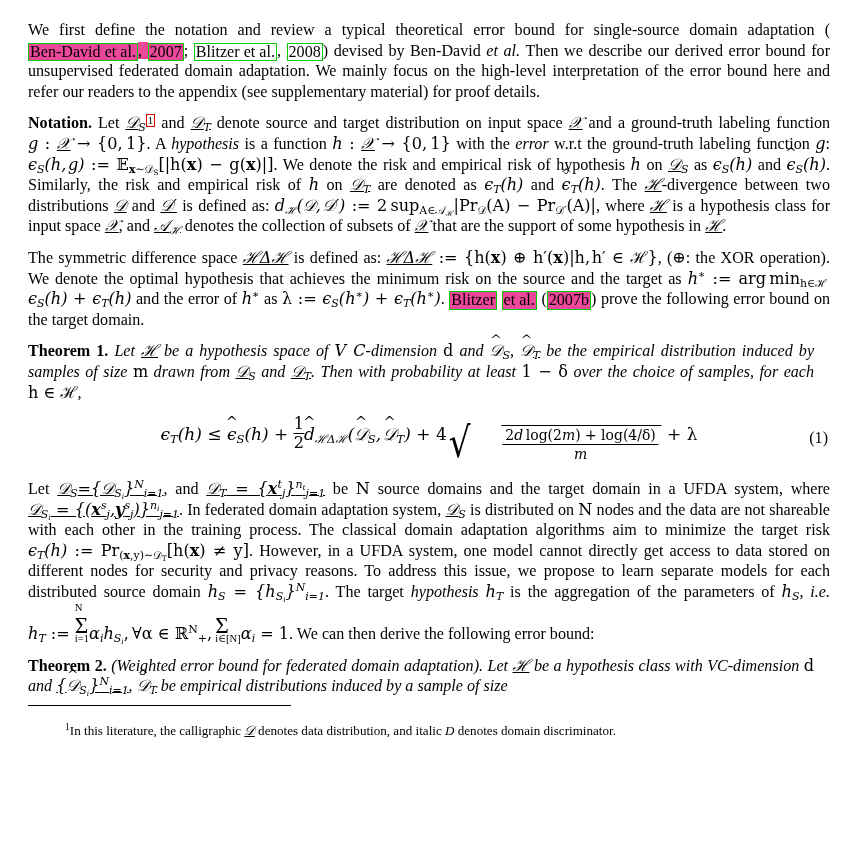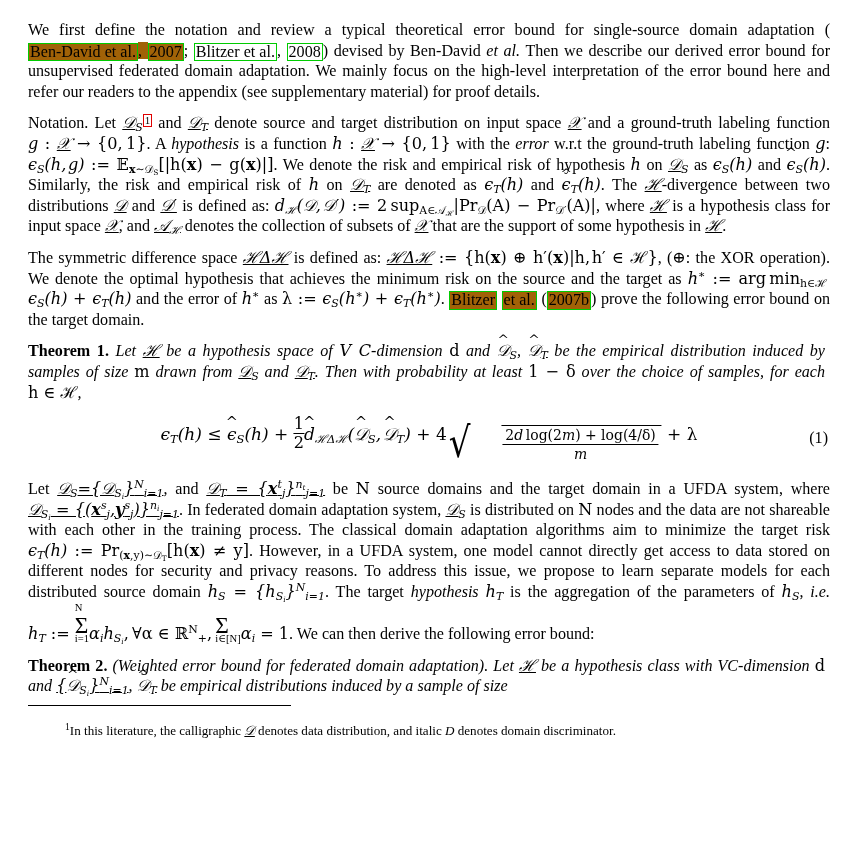--- a/index.html
+++ b/index.html
@@ -26,28 +26,28 @@
     line-height: 20.6px;
     text-align: justify;
     text-justify: inter-word;
     margin: 0 0 11px 0;
     hyphens: none;
   }
   .theorem {
     font-size: 16.1px;
     line-height: 20.6px;
     text-align: justify;
-    margin: 0 5px 8px 0;
+    margin: 0 16px 8px 0;
     font-style: italic;
   }
   .theorem .lead {
     font-style: normal;
     font-weight: bold;
   }
-  .bold { font-weight: normal; font-style: normal; }
+  .bold { font-weight: bold; font-style: normal; }
   .it { font-style: italic; }
   
   .m {
     font-family: "DejaVu Serif", "Liberation Serif", serif;
     font-style: italic;
     white-space: nowrap;
   }
   .mr {
     font-family: "DejaVu Serif", "Liberation Serif", serif;
     font-style: normal;
@@ -86,21 +86,21 @@
   .cite {
     border: 1.4px solid #00cc00;
     padding: 0 1px;
     margin: 0 0px;
     display: inline-block;
     line-height: 1.02;
     position: relative;
     top: 1px;
   }
   .hl {
-    background: #a16207;
+    background: #ec4899;
   }
   .fnmark {
     border: 1.4px solid #e00000;
     display: inline-block;
     line-height: 1;
     padding: 0 1px;
     position: relative;
     top: -0.42em;
     font-size: 0.68em;
   }

